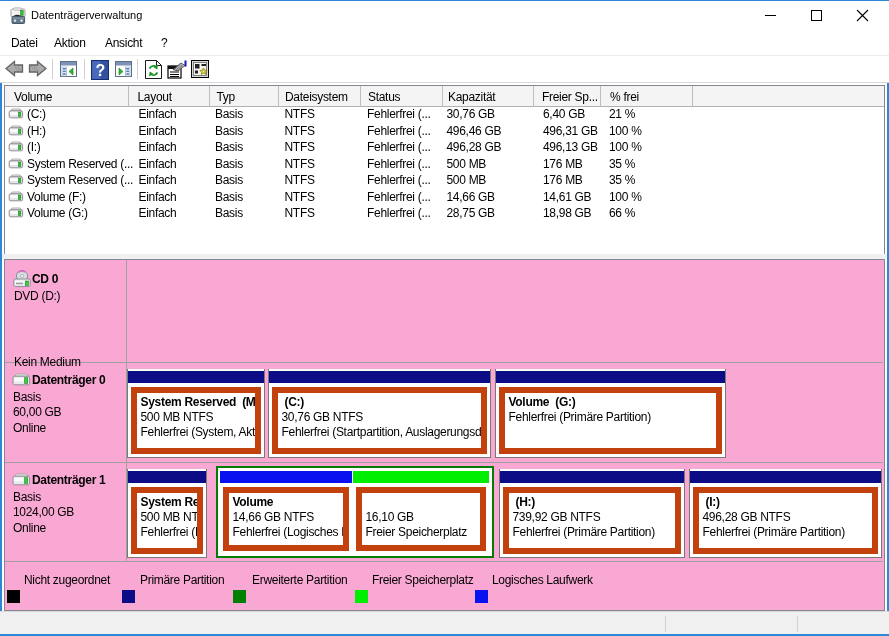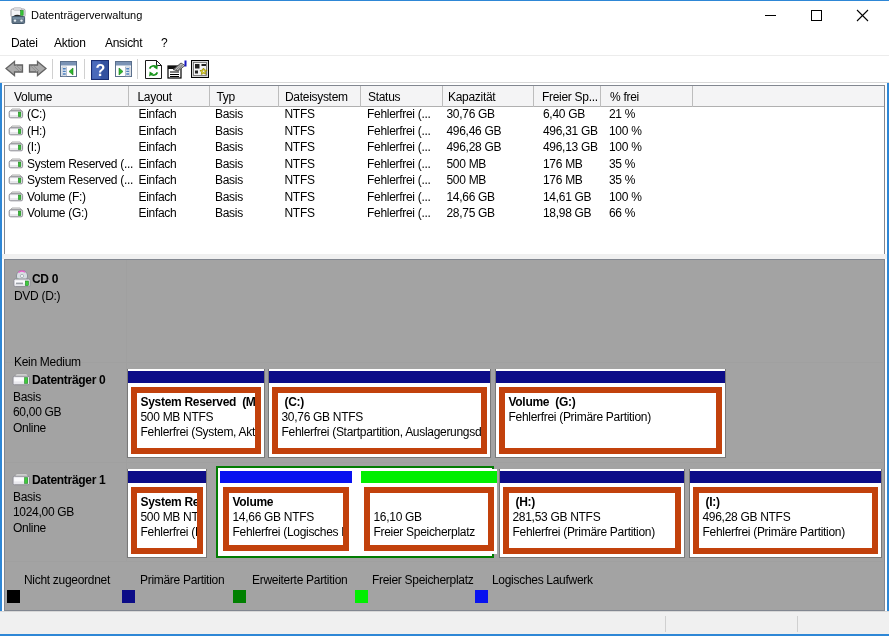--- a/index.html
+++ b/index.html
@@ -20,21 +20,21 @@
   #listpane { position:absolute; left:2px; top:84px; width:881px; height:170px; background:#fff; border:1px solid #828790; }
   .hcell { position:absolute; top:0; height:21px; border-right:1px solid #bdbdbd; }
   .hlabel { position:absolute; top:4px; }
   #lheader { position:absolute; left:0; top:0; width:879px; height:21px; background:#f4f4f5; border-bottom:1px solid #b0b0b0;}
   .lrow { position:absolute; left:0; width:879px; height:17px; }
   .lrow span { position:absolute; top:0px; white-space:pre; }
   .c0 { left:22px; } .c1 { left:133.5px; } .c2 { left:210px; } .c3 { left:279.5px; }
   .c4 { left:362px; } .c5 { left:441.5px; } .c6 { left:538px; } .c7 { left:604px; }
   .volicon { position:absolute; left:3px; top:1px; width:16px; height:11px; }
   
-  #botpane { position:absolute; left:2px; top:258px; width:881px; height:352px; background:#a3a3a3; }
+  #botpane { position:absolute; left:2px; top:258px; width:881px; height:352px; background:#f9a8d4; }
   .gline { position:absolute; background:#a0a0a0; }
   .dtitle { font-weight:bold; }
   
   .pcell { position:absolute; background:#fff; }
   .pbar { position:absolute; left:0; top:2px; right:0; height:12px; }
   .pinner { position:absolute; left:3px; right:3px; top:18px; bottom:3px; border:6px solid #c2410c; overflow:hidden; padding:1.5px 0 0 3.5px; line-height:15.4px; white-space:pre; }
   .navy { background:#0c0c87; }
   .lblue { background:#0812f0; }
   .bgreen { background:#00ef00; }
   
@@ -323,28 +323,28 @@
       </div>
     <div class="pcell" style="left:123px; top:210px; width:80px; height:89px; border:1px solid #787878; border-top:none;">
         <div class="pbar navy"></div>
         <div class="pinner"><div><b>System Reserved</b></div><div>500 MB NTFS</div><div>Fehlerfrei (Primäre Partition)</div></div>
       </div>
     <div class="abs" style="left:212px; top:207px; width:278px; height:92px; background:#fff; border:2px solid #027d02;">
         <div class="pcell" style="left:2px; top:1px; width:132px; height:85px; ">
           <div class="pbar lblue"></div>
           <div class="pinner"><div><b>Volume</b></div><div>14,66 GB NTFS</div><div>Fehlerfrei (Logisches Laufwerk)</div></div>
         </div>
-        <div class="pcell" style="left:143px; top:1px; width:136px; height:85px;text-decoration:underline; ">
+        <div class="pcell" style="left:135px; top:1px; width:136px; height:85px;text-decoration:underline; ">
           <div class="pbar bgreen"></div>
           <div class="pinner"><div>&nbsp;</div><div>16,10 GB</div><div>Freier Speicherplatz</div></div>
         </div>
       </div>
     <div class="pcell" style="left:495px; top:210px; width:186px; height:89px; border:1px solid #787878; border-top:none;">
         <div class="pbar navy"></div>
-        <div class="pinner"><div> <b>(H:)</b></div><div>281,53 GB NTFS</div><div>Fehlerfrei (Primäre Partition)</div></div>
+        <div class="pinner"><div> <b>(H:)</b></div><div>739,92 GB NTFS</div><div>Fehlerfrei (Primäre Partition)</div></div>
       </div>
     <div class="pcell" style="left:685px; top:210px; width:193px; height:89px; border:1px solid #787878; border-top:none;">
         <div class="pbar navy"></div>
         <div class="pinner"><div> <b>(I:)</b></div><div>496,28 GB NTFS</div><div>Fehlerfrei (Primäre Partition)</div></div>
       </div>
     <div class="lsq" style="left:3px; background:#000;"></div>
     <div class="lsq" style="left:118px; background:#0c0c87;"></div>
     <div class="lsq" style="left:229px; background:#008000;"></div>
     <div class="lsq" style="left:351px; background:#00ef00;"></div>
     <div class="lsq" style="left:471px; background:#0812f0;"></div>

